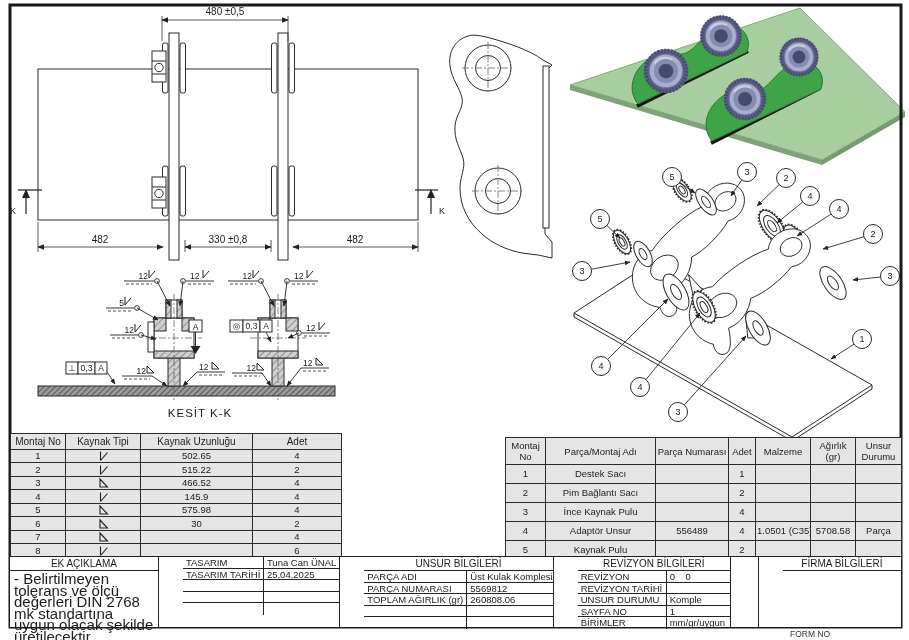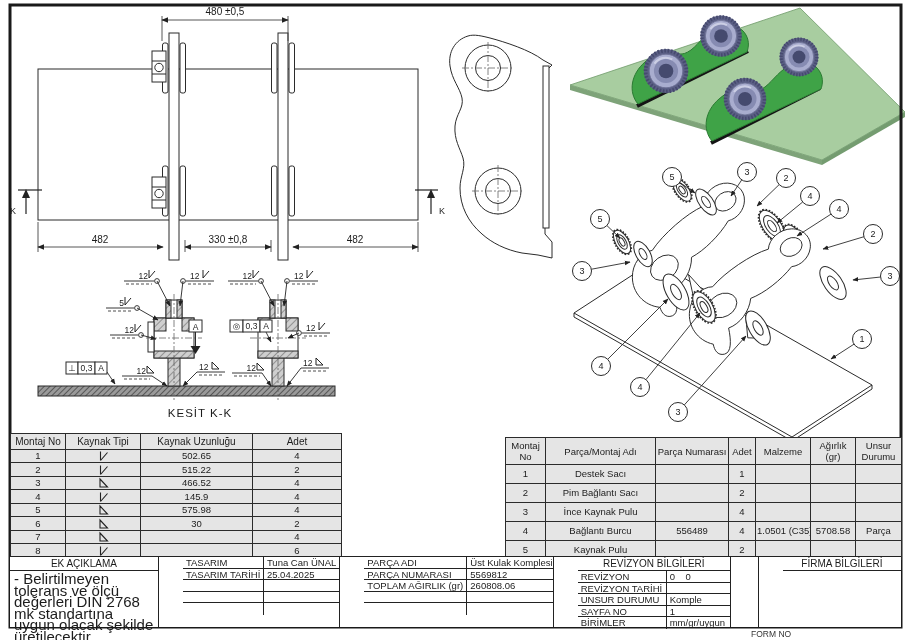--- a/index.html
+++ b/index.html
@@ -27,21 +27,21 @@
   .title-block{position:absolute;left:10px;top:556px;width:891px;height:71px;display:flex;
                border-top:1.5px solid #222;box-sizing:border-box;font-size:9.5px;background:#fff;gap:24px;}
   .tb-sec{border-right:1px solid #222;box-sizing:border-box;display:flex;flex-direction:column;}
   .tb-head{height:13px;line-height:13px;text-align:center;border-bottom:1px solid #222;font-size:10px;flex:none;}
   .tb-row{display:flex;height:11.6px;line-height:11.5px;border-bottom:1px solid #222;flex:none;box-sizing:border-box;}
   .tb-row:last-child{border-bottom:none;}
   .tb-label{padding-left:3px;box-sizing:border-box;flex:none;overflow:hidden;white-space:nowrap;}
   .tb-value{border-left:1px solid #222;padding-left:3px;box-sizing:border-box;flex:1;overflow:hidden;white-space:pre;}
   .tb-note{padding:2px 4px;font-size:15px;line-height:11.5px;}
   .tb-gap{width:4px;border-right:1.5px solid #222;box-sizing:border-box;flex:none;}
-  .form-no{position:absolute;left:751px;top:629px;width:100px;font-size:8.5px;color:#333;}
+  .form-no{position:absolute;left:790px;top:629px;width:100px;font-size:8.5px;color:#333;}
 </style>
 </head>
 <body>
 
 <div class="sheet">
 
 <svg class="dwg" width="909" height="640" viewBox="0 0 909 640">
   <defs>
     <marker id="arw" viewBox="0 0 10 10" refX="9" refY="5" markerWidth="8" markerHeight="8" orient="auto-start-reverse">
       <path d="M0,1 L10,5 L0,9 Z" fill="#222"></path>
@@ -602,21 +602,21 @@
           <td>3</td>
           <td>İnce Kaynak Pulu</td>
           <td></td>
           <td>4</td>
           <td></td>
           <td></td>
           <td></td>
         </tr>
         <tr>
           <td>4</td>
-          <td>Bağlantı Burcu</td>
+          <td>Adaptör Unsur</td>
           <td>556489</td>
           <td>4</td>
           <td>1.0501 (C35)</td>
           <td>5708.58</td>
           <td>Parça</td>
         </tr>
         <tr>
           <td>5</td>
           <td>Kaynak Pulu</td>
           <td></td>
@@ -651,20 +651,21 @@
             <span class="tb-label" style="width:80px"></span>
             <span class="tb-value"></span>
           </div>
           <div class="tb-row">
             <span class="tb-label" style="width:80px"></span>
             <span class="tb-value"></span>
           </div>
         </div>
   </div>
   <div class="tb-sec" style="width:208px">
+    <div class="tb-head">UNSUR BİLGİLERİ</div>
     <div id="tb-unsur">
           <div class="tb-row">
             <span class="tb-label" style="width:102px">PARÇA ADI</span>
             <span class="tb-value">Üst Kulak Komplesi</span>
           </div>
           <div class="tb-row">
             <span class="tb-label" style="width:102px">PARÇA NUMARASI</span>
             <span class="tb-value">5569812</span>
           </div>
           <div class="tb-row">

